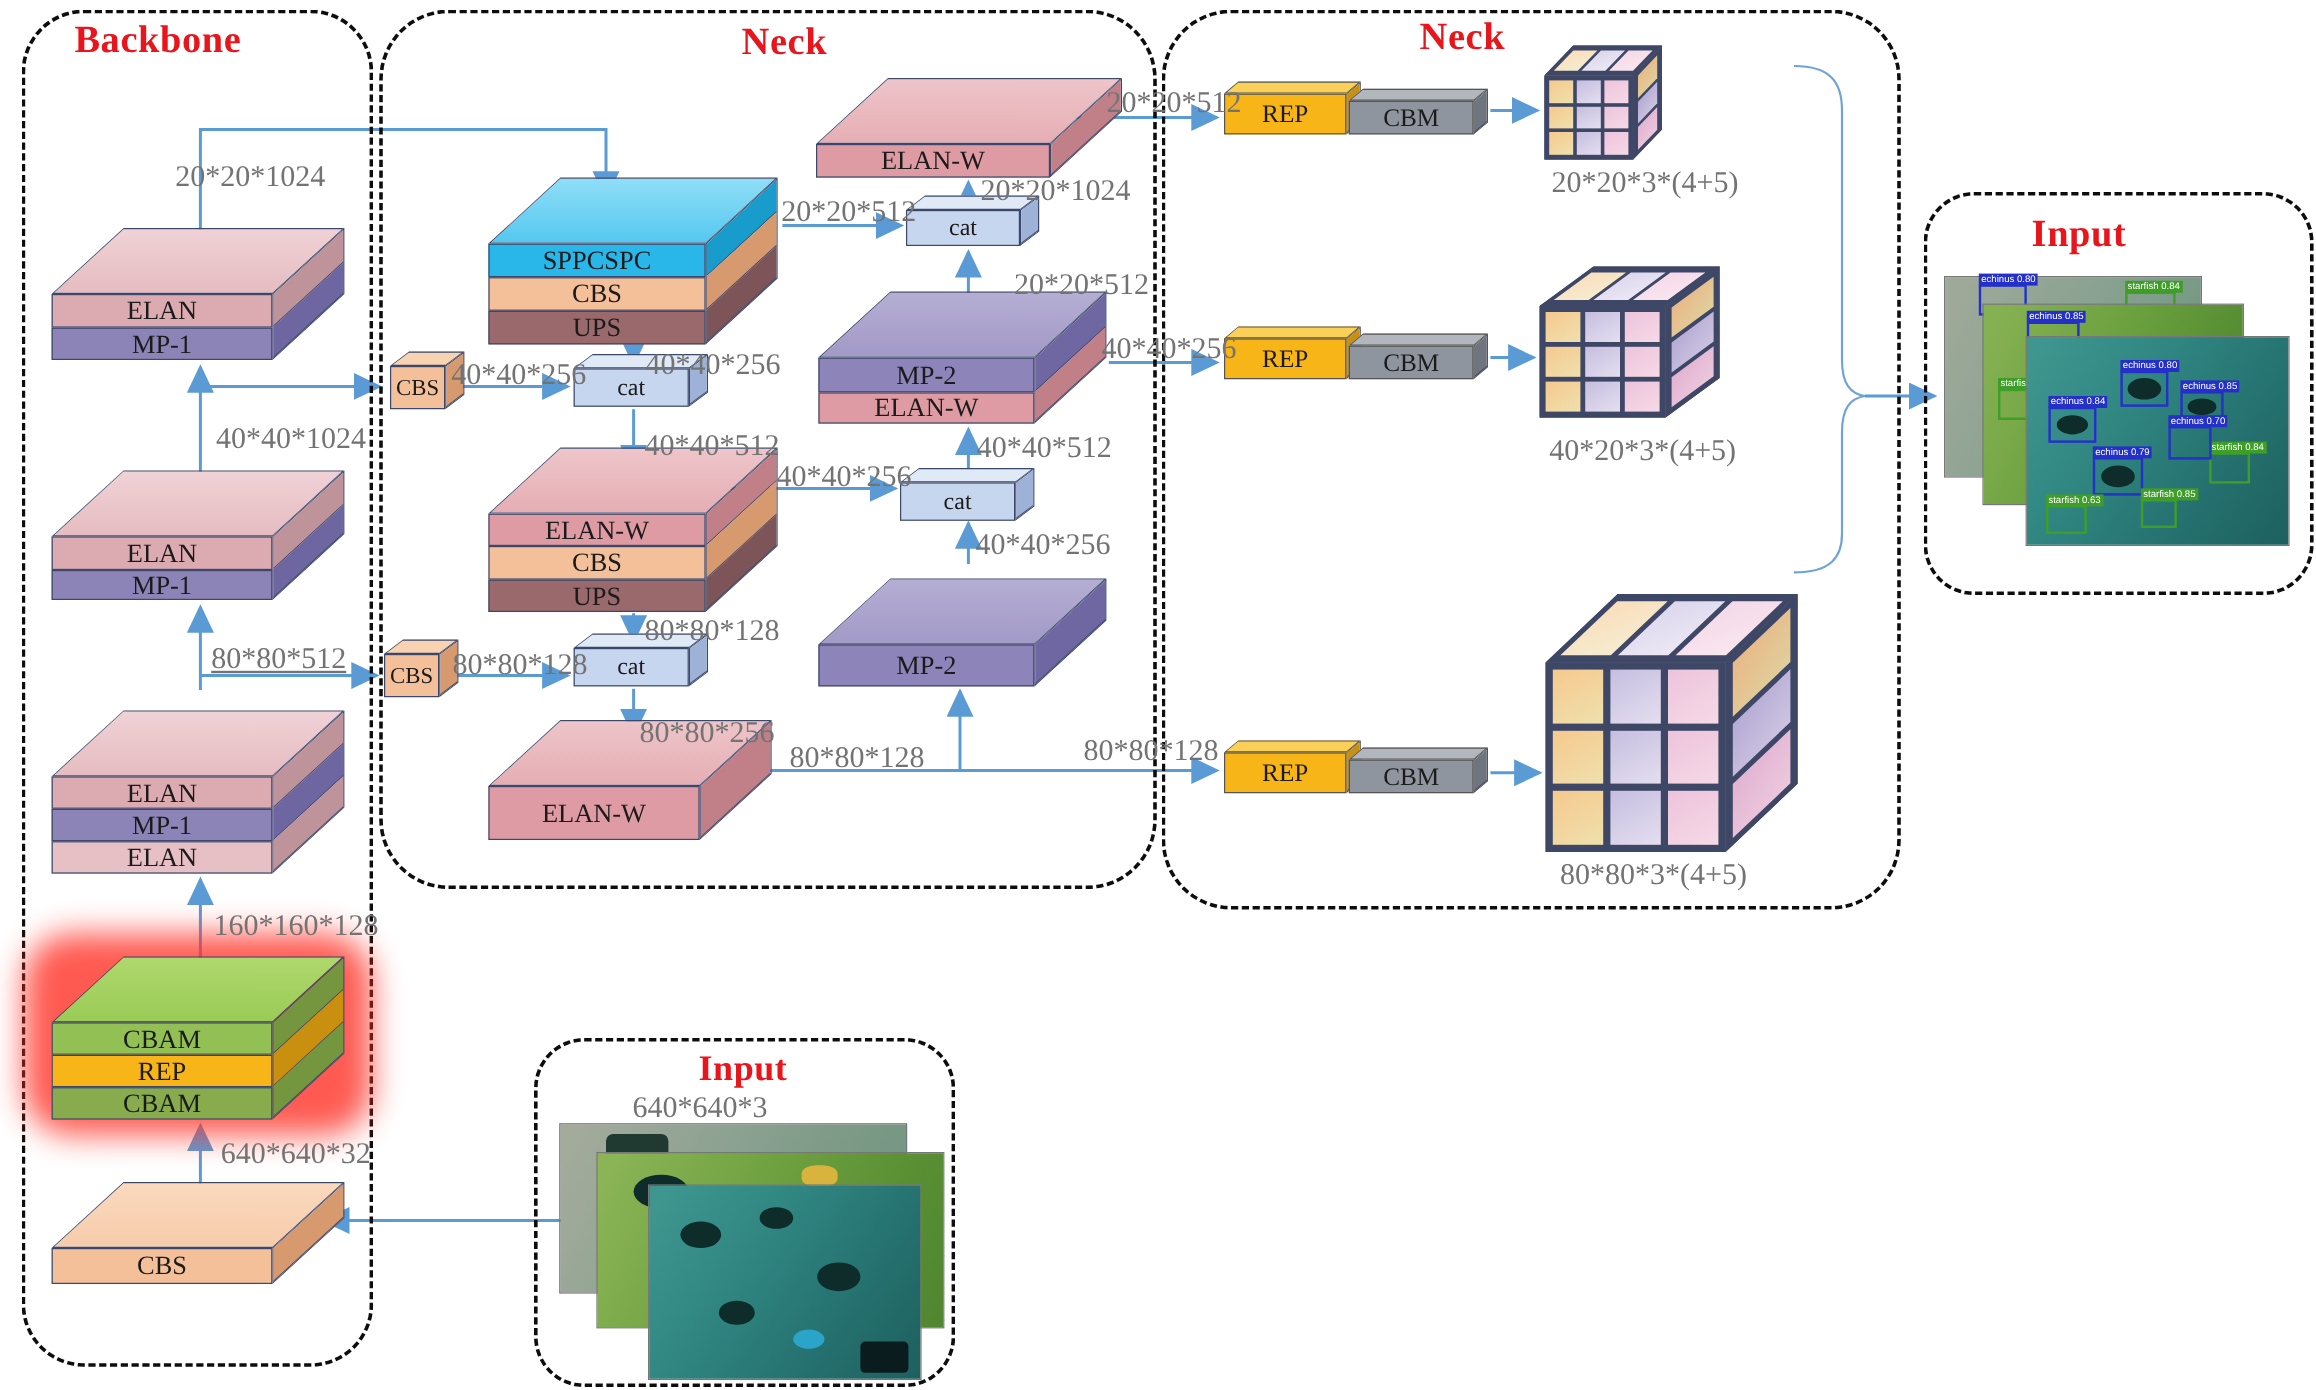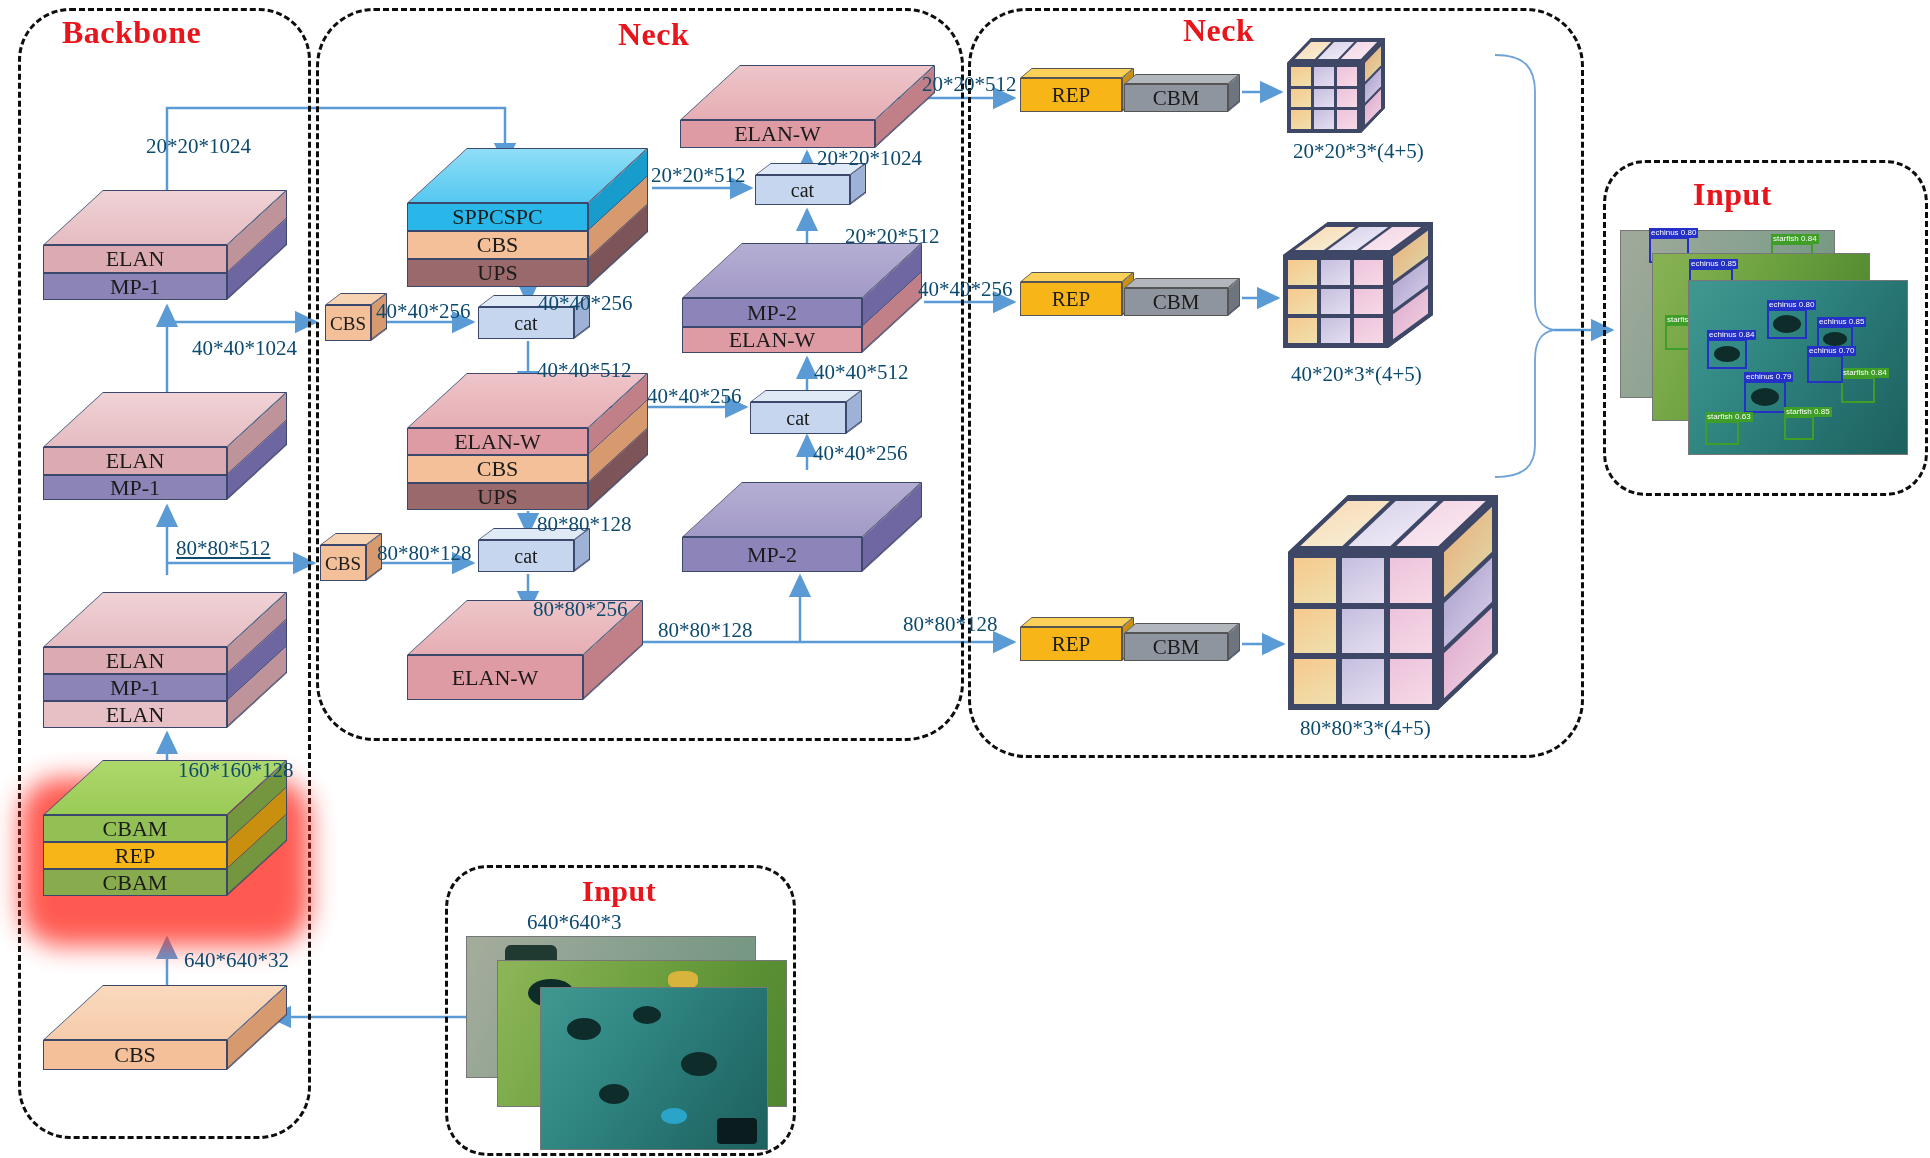--- a/index.html
+++ b/index.html
@@ -24,21 +24,21 @@
   .mini .b-top{height:12px;transform:skewX(-53deg);}
   .mini .b-front{top:12px;}
   .mini .b-side{top:12px;left:100%;width:16px;transform:skewY(-36.9deg);}
   .mini .layer{font-size:20px;}
   
   .tiny .b-top{height:10px;transform:skewX(-50deg);}
   .tiny .b-front{top:10px;}
   .tiny .b-side{top:10px;left:100%;width:12px;transform:skewY(-39.8deg);}
   .tiny .layer{font-size:21px;}
   
-  .dim{position:absolute;font-size:21px;color:#0c4a6e;white-space:nowrap;}
+  .dim{position:absolute;font-size:25px;color:#737373;white-space:nowrap;}
   
   .cube{position:absolute;}
   .cube-front{position:absolute;left:0;display:grid;background:#3e4766;border:2px solid #3e4766;box-sizing:border-box;}
   .cube-top{position:absolute;left:0;top:0;display:grid;background:#3e4766;border:2px solid #3e4766;box-sizing:border-box;transform-origin:0 100%;}
   .cube-side{position:absolute;display:grid;background:#3e4766;border:2px solid #3e4766;box-sizing:border-box;transform-origin:0 0;}
   .cf{background:linear-gradient(150deg,#f6c98e,#efe0ad);}
   .cube-front>div:nth-child(3n+2){background:linear-gradient(150deg,#c6bedf,#e4def0);}
   .cube-front>div:nth-child(3n){background:linear-gradient(150deg,#edc3dc,#f6d9e6);}
   .cube-top>div{background:linear-gradient(150deg,#f9debc,#f6ecd0);}
   .cube-top>div:nth-child(2){background:linear-gradient(150deg,#dcd6ec,#ece8f5);}
@@ -148,21 +148,21 @@
     </div>
     <div class="b-front">
       <div class="layer" style="height:27px;background:#dcabb1;">ELAN</div>
       <div class="layer" style="height:27px;background:#8c84b6;">MP-1</div>
       <div class="layer" style="height:27px;background:#e7c0c5;">ELAN</div>
     </div>
   </div>
 
   <div id="glow"></div>
 
-  <div class="box3 slab" style="left:43px;top:760px;width:184px;height:164px;">
+  <div class="box3 slab" style="left:43px;top:797px;width:184px;height:164px;">
     <div class="b-top" style="background:linear-gradient(180deg,#aed86b,#9acb57);"></div>
     <div class="b-side" style="height:81px;">
       <div class="sstrip" style="height:27px;background:#74963f;"></div>
         <div class="sstrip" style="height:27px;background:#c98f0e;"></div>
         <div class="sstrip" style="height:27px;background:#74963f;"></div>
     </div>
     <div class="b-front">
       <div class="layer" style="height:27px;background:#92c055;">CBAM</div>
       <div class="layer" style="height:27px;background:#f8b517;">REP</div>
       <div class="layer" style="height:27px;background:#87ab4d;">CBAM</div>
@@ -436,21 +436,21 @@
         <div class="cf"></div>
         <div class="cf"></div>
     </div>
   </div>
 
   <div class="dim" style="left:1293px;top:139px;">20*20*3*(4+5)</div>
   <div class="dim" style="left:1291px;top:362px;">40*20*3*(4+5)</div>
   <div class="dim" style="left:1300px;top:716px;">80*80*3*(4+5)</div>
 
   <div class="dim" style="left:146px;top:134px;">20*20*1024</div>
-  <div class="dim" style="left:180px;top:336px;margin-left:12px;">40*40*1024</div>
+  <div class="dim" style="left:180px;top:352px;">40*40*1024</div>
   <div class="dim" style="left:176px;top:536px;text-decoration:underline;">80*80*512</div>
   <div class="dim" style="left:178px;top:758px;">160*160*128</div>
   <div class="dim" style="left:184px;top:948px;">640*640*32</div>
   <div class="dim" style="left:527px;top:910px;text-align:center;">640*640*3</div>
   <div class="dim" style="left:651px;top:163px;">20*20*512</div>
   <div class="dim" style="left:538px;top:291px;">40*40*256</div>
   <div class="dim" style="left:376px;top:299px;">40*40*256</div>
   <div class="dim" style="left:537px;top:358px;">40*40*512</div>
   <div class="dim" style="left:647px;top:384px;">40*40*256</div>
   <div class="dim" style="left:537px;top:512px;">80*80*128</div>

